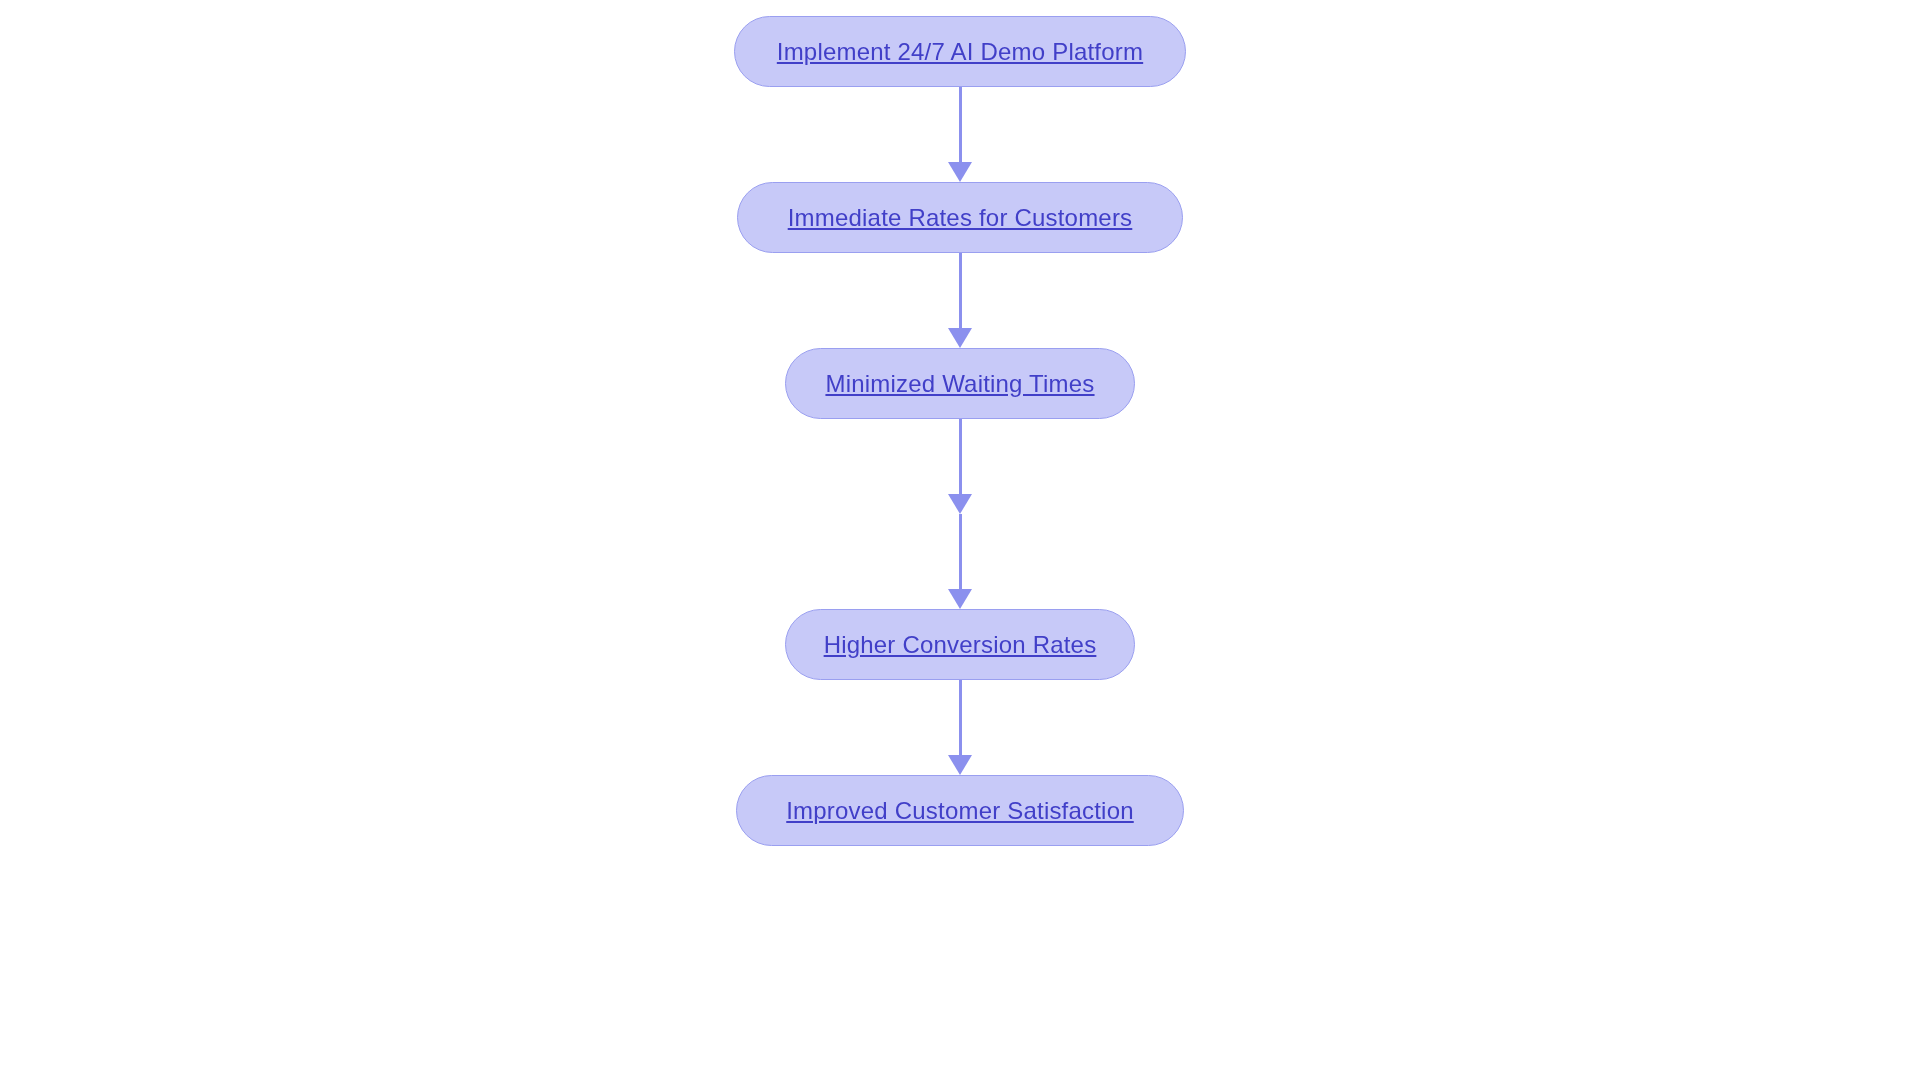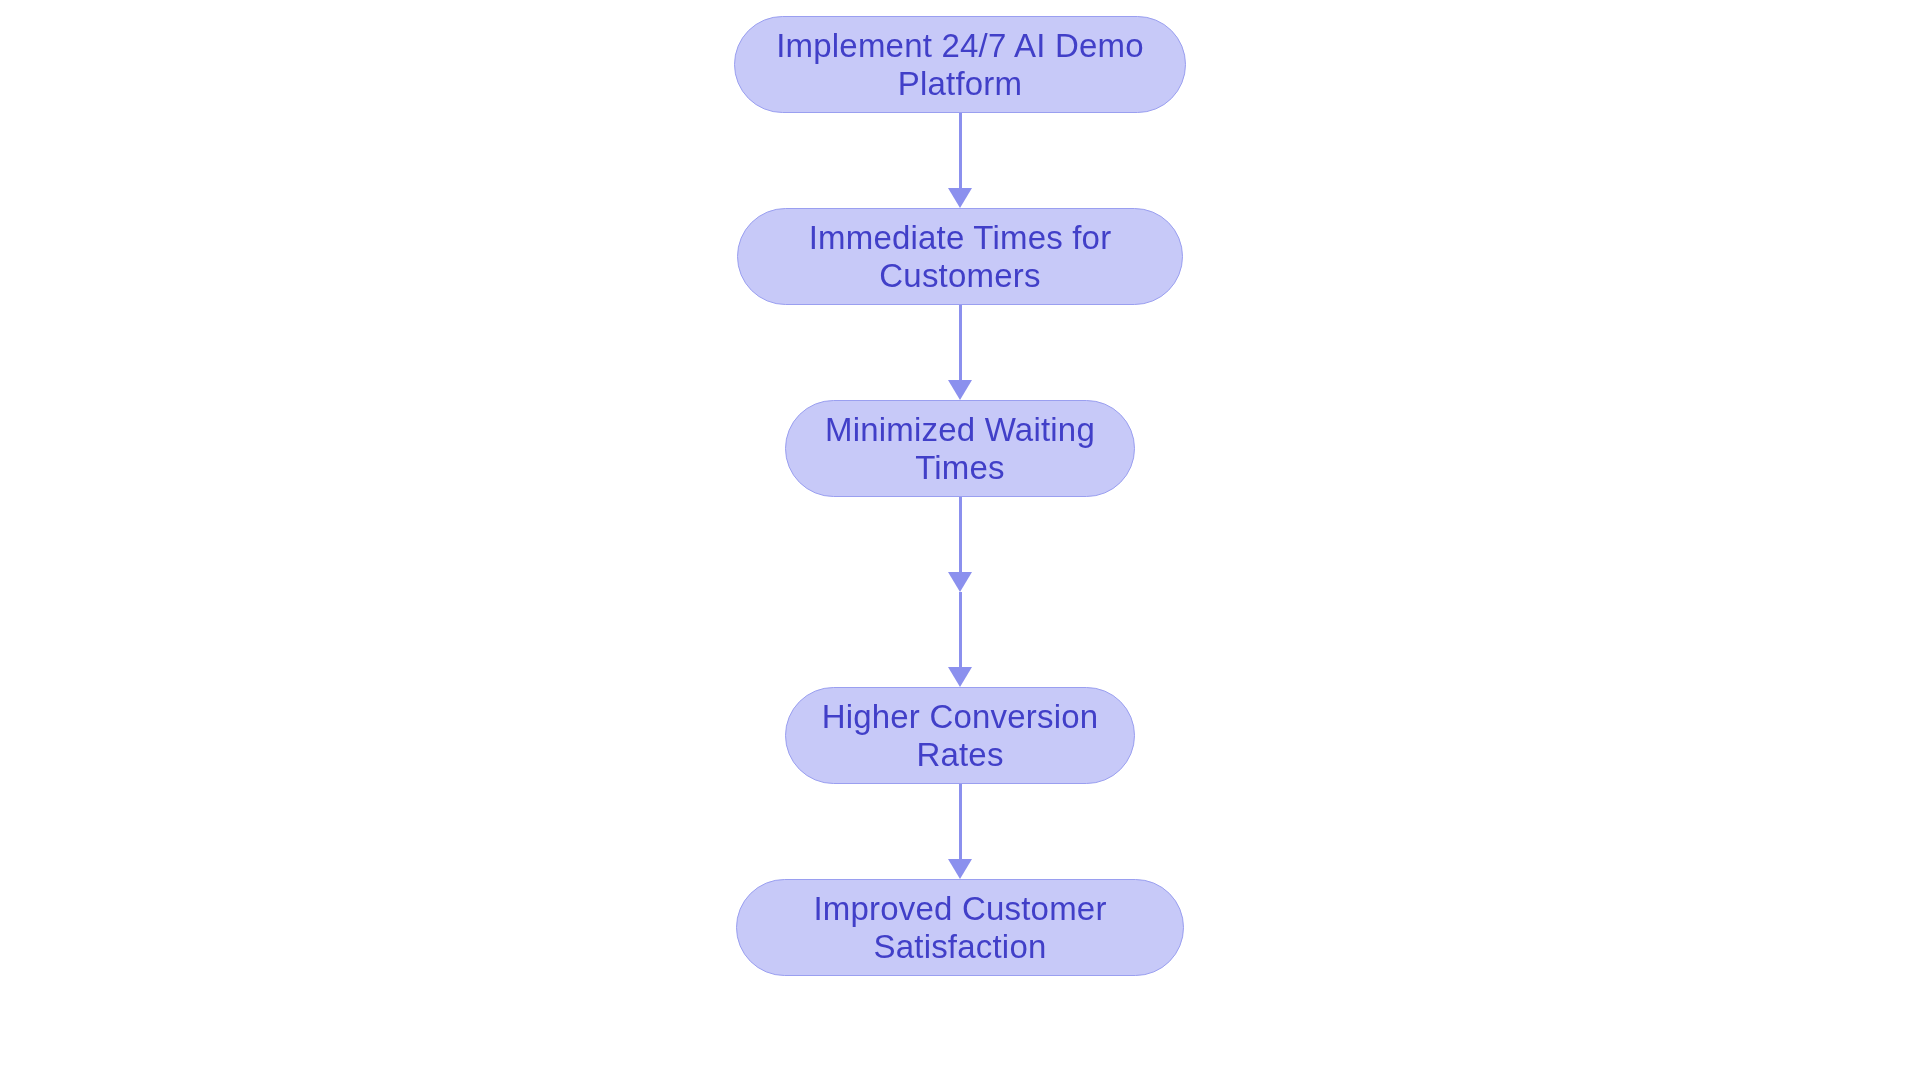--- a/index.html
+++ b/index.html
@@ -17,32 +17,33 @@
     height: 1083px;
     overflow: hidden;
     display: flex;
     flex-direction: column;
     align-items: center;
     padding-top: 16px;
     font-family: "Liberation Sans", sans-serif;
   }
   .node {
     flex: 0 0 auto;
-    height: 97px;
+    height: 71px;
     border-radius: 48.5px;
     background: var(--node_fill);
     border: 1.5px solid var(--node_border);
     color: var(--node_text);
     display: flex;
     align-items: center;
     justify-content: center;
-    font-size: 33px;
+    font-size: 24px;
     font-weight: 500;
     letter-spacing: 0.2px;
     text-align: center;
+    text-decoration: underline;
   }
   .w1 { width: 452px; }
   .w2 { width: 446px; }
   .w3 { width: 350px; text-align: center; }
   .w4 { width: 452px; }
   .w5 { width: 350px; justify-content: center; }
   .w6 { width: 448px; }
   .arrow {
     flex: 0 0 auto;
     height: 95px;
@@ -72,21 +73,21 @@
   <div class="node w1">
     <span>Implement 24/7 AI Demo Platform</span>
   </div>
 
   <div class="arrow">
     <div class="arrow-line"></div>
     <div class="arrow-head"></div>
   </div>
 
   <div class="node w2">
-    <span>Immediate Times for Customers</span>
+    <span>Immediate Rates for Customers</span>
   </div>
 
   <div class="arrow">
     <div class="arrow-line"></div>
     <div class="arrow-head"></div>
   </div>
 
   <div class="node w3">
     <span>Minimized Waiting Times</span>
   </div>

